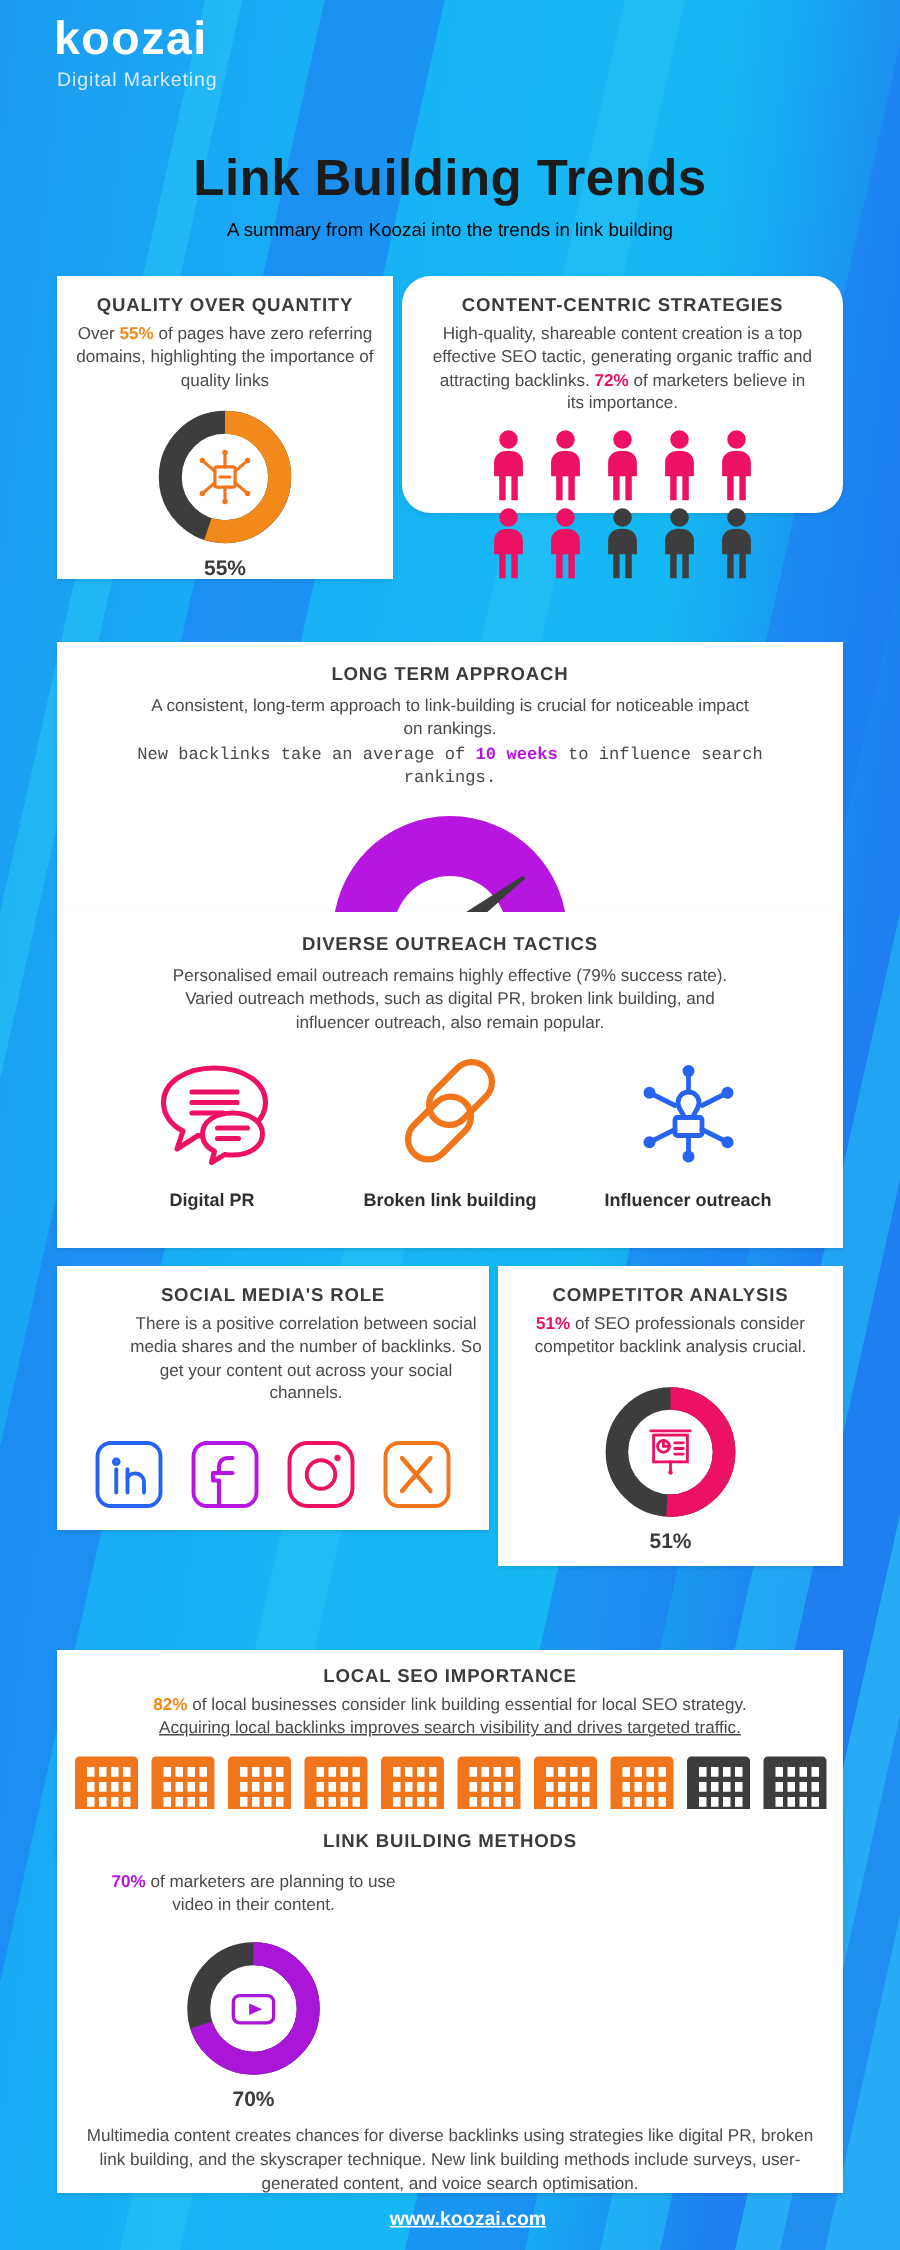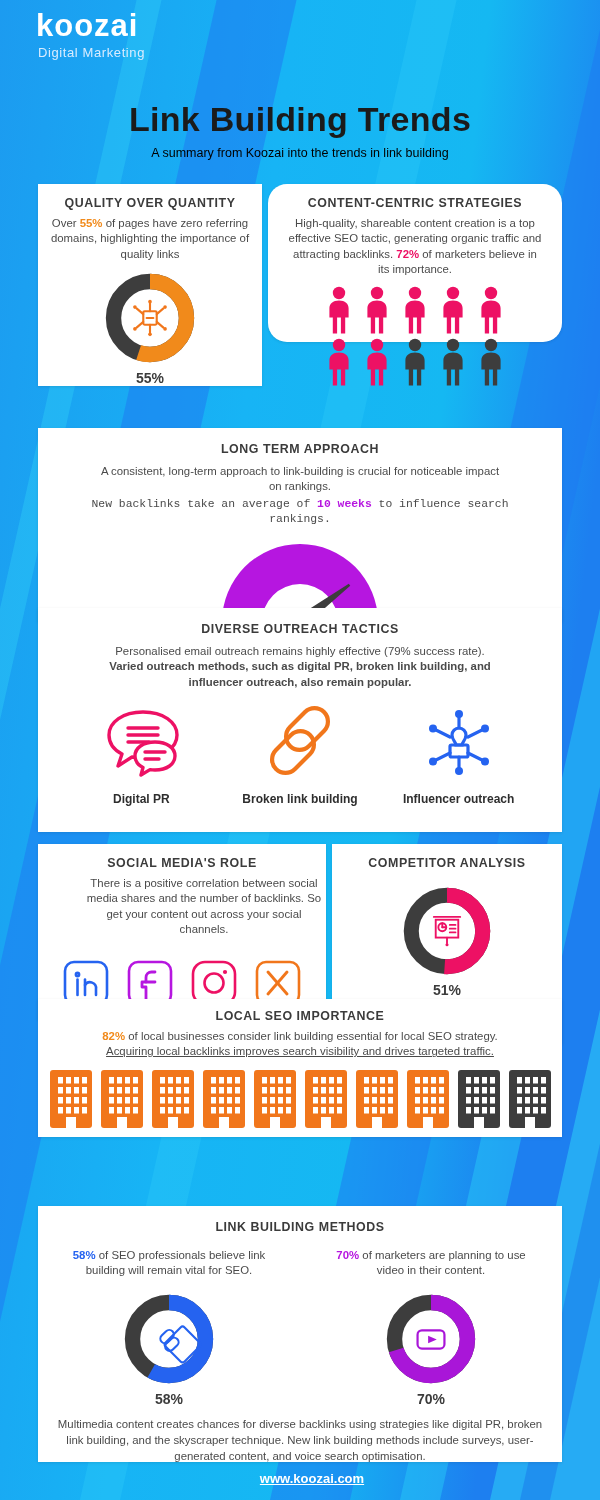--- a/index.html
+++ b/index.html
@@ -81,21 +81,21 @@
   .outreach-cap { font-size:12px; font-weight:700; color:#2e2e2e; margin-top:8px; }
 
   
   #card-social { left:38px; top:844px; width:288px; height:176px; }
   .social-row { display:flex; justify-content:center; gap:14px; margin-top:20px; }
 
   
   #card-competitor { left:332px; top:844px; width:230px; height:200px; }
 
   
-  #card-local { left:38px; top:999px; width:524px; height:138px; }
+  #card-local { left:38px; top:1100px; width:524px; height:138px; }
   .building-row { display:flex; justify-content:center; gap:7px; margin-top:9px; }
 
   
   #card-methods { left:38px; top:1206px; width:524px; height:256px; }
   .methods-cols { display:flex; margin-top:4px; }
   .methods-col { width:50%; text-align:center; }
   .methods-col .mtext { font-size:11.4px; color:#4a4a4a; line-height:1.35; padding:0 22px; }
   .methods-foot {
     text-align:center; font-size:11.4px; color:#4a4a4a;
     line-height:1.4; padding:0 18px; margin-top:10px;
@@ -239,21 +239,21 @@
     </div>
     <div class="gauge-labels">
       <span>Week 1</span>
       <span>Week 15</span>
     </div>
   </div>
 
   <div class="card" id="card-outreach">
     <div class="card-title" style="margin-top:14px;">DIVERSE OUTREACH TACTICS</div>
     <div class="card-body" style="padding:0 50px; margin-top:8px;">Personalised email outreach remains highly effective (79% success rate).</div>
-    <div class="card-body" style="padding:0 47px; margin-top:0;font-weight:bold;">Varied outreach methods, such as digital PR, broken link building, and influencer outreach, also remain popular.</div>
+    <div class="card-body" style="padding:0 84px; margin-top:0;">Varied outreach methods, such as digital PR, broken link building, and influencer outreach, also remain popular.</div>
 
     <div class="outreach-row">
       <div class="outreach-item">
         <svg width="88" height="76" viewBox="0 0 88 76">
           <g fill="none" stroke="#ED1164" stroke-width="3.4" stroke-linecap="round" stroke-linejoin="round">
             <path d="M46 8 C26 8 12 18 12 31 C12 39 17 46 25 50 L21 62 L35 53 C38.5 53.7 42.2 54 46 54 C66 54 80 44 80 31 C80 18 66 8 46 8 Z"></path>
             <line x1="31" y1="24" x2="61" y2="24"></line>
             <line x1="31" y1="31" x2="61" y2="31"></line>
             <line x1="31" y1="38" x2="52" y2="38"></line>
           </g>
@@ -330,20 +330,23 @@
         <g stroke="#F1761B" stroke-width="2.9" stroke-linecap="round">
           <line x1="15" y1="14" x2="34" y2="36"></line>
           <line x1="34" y1="14" x2="15" y2="36"></line>
         </g>
       </svg>
     </div>
   </div>
 
   <div class="card" id="card-competitor">
     <div class="card-title">COMPETITOR ANALYSIS</div>
+    <div class="card-body" style="padding:0 14px;">
+      <span class="hl-pink">51%</span><span> of SEO professionals consider competitor backlink analysis crucial.</span>
+    </div>
     <div class="center-wrap" style="margin-top:14px;">
       <svg width="94" height="94" viewBox="0 0 100 100">
         <circle cx="50" cy="50" r="38" fill="none" stroke="#3D3D3D" stroke-width="16"></circle>
         <circle cx="50" cy="50" r="38" fill="none" stroke="#ED1164" stroke-width="16" stroke-dasharray="121.8 117.0" transform="rotate(-90 50 50)"></circle>
         <g stroke="#ED1164" stroke-width="2" fill="none" stroke-linecap="round">
           <line x1="36" y1="35" x2="64" y2="35"></line>
           <rect x="38" y="38" width="24" height="19"></rect>
           <line x1="50" y1="57" x2="50" y2="63"></line>
           <circle cx="50" cy="64.5" r="1.6" fill="#ED1164" stroke="none"></circle>
           <circle cx="45" cy="46" r="4.2"></circle>
@@ -585,37 +588,20 @@
           </g>
           <rect x="17" y="48" width="10" height="11" fill="#ffffff"></rect>
         </svg>
       </div>
   </div>
 
   <div class="card" id="card-methods">
     <div class="card-title" style="margin-top:14px;">LINK BUILDING METHODS</div>
 
     <div class="methods-cols">
-      <div class="methods-col">
-        <div class="mtext" style="margin-top:10px;">
-          <span class="hl-blue">58%</span><span> of SEO professionals believe link building will remain vital for SEO.</span>
-        </div>
-        <div class="center-wrap" style="margin-top:12px;">
-          <svg width="96" height="96" viewBox="0 0 100 100">
-            <circle cx="50" cy="50" r="38" fill="none" stroke="#3D3D3D" stroke-width="16"></circle>
-            <circle cx="50" cy="50" r="38" fill="none" stroke="#2563F0" stroke-width="16" stroke-dasharray="138.5 100.3" transform="rotate(-90 50 50)"></circle>
-            <g stroke="#2563F0" stroke-width="2.2" fill="none" stroke-linecap="round" stroke-linejoin="round">
-              <rect x="50" y="30" width="28" height="28" rx="3" transform="rotate(45 50 50)"></rect>
-              <path d="M47 42 a4.6 4.6 0 0 1 6.6 6.6 L49 53 a4.6 4.6 0 0 1 -6.6 -6.6 Z"></path>
-              <path d="M52 50 a4.6 4.6 0 0 1 6.6 6.6 L54 61 a4.6 4.6 0 0 1 -6.6 -6.6 Z"></path>
-            </g>
-          </svg>
-        </div>
-        <div class="donut-label">58%</div>
-      </div>
 
       <div class="methods-col">
         <div class="mtext" style="margin-top:10px;">
           <span class="hl-purple">70%</span><span> of marketers are planning to use video in their content.</span>
         </div>
         <div class="center-wrap" style="margin-top:12px;">
           <svg width="96" height="96" viewBox="0 0 100 100">
             <circle cx="50" cy="50" r="38" fill="none" stroke="#3D3D3D" stroke-width="16"></circle>
             <circle cx="50" cy="50" r="38" fill="none" stroke="#A916D8" stroke-width="16" stroke-dasharray="167.1 71.7" transform="rotate(-90 50 50)"></circle>
             <g stroke="#A916D8" stroke-width="2.3" fill="none" stroke-linejoin="round">

